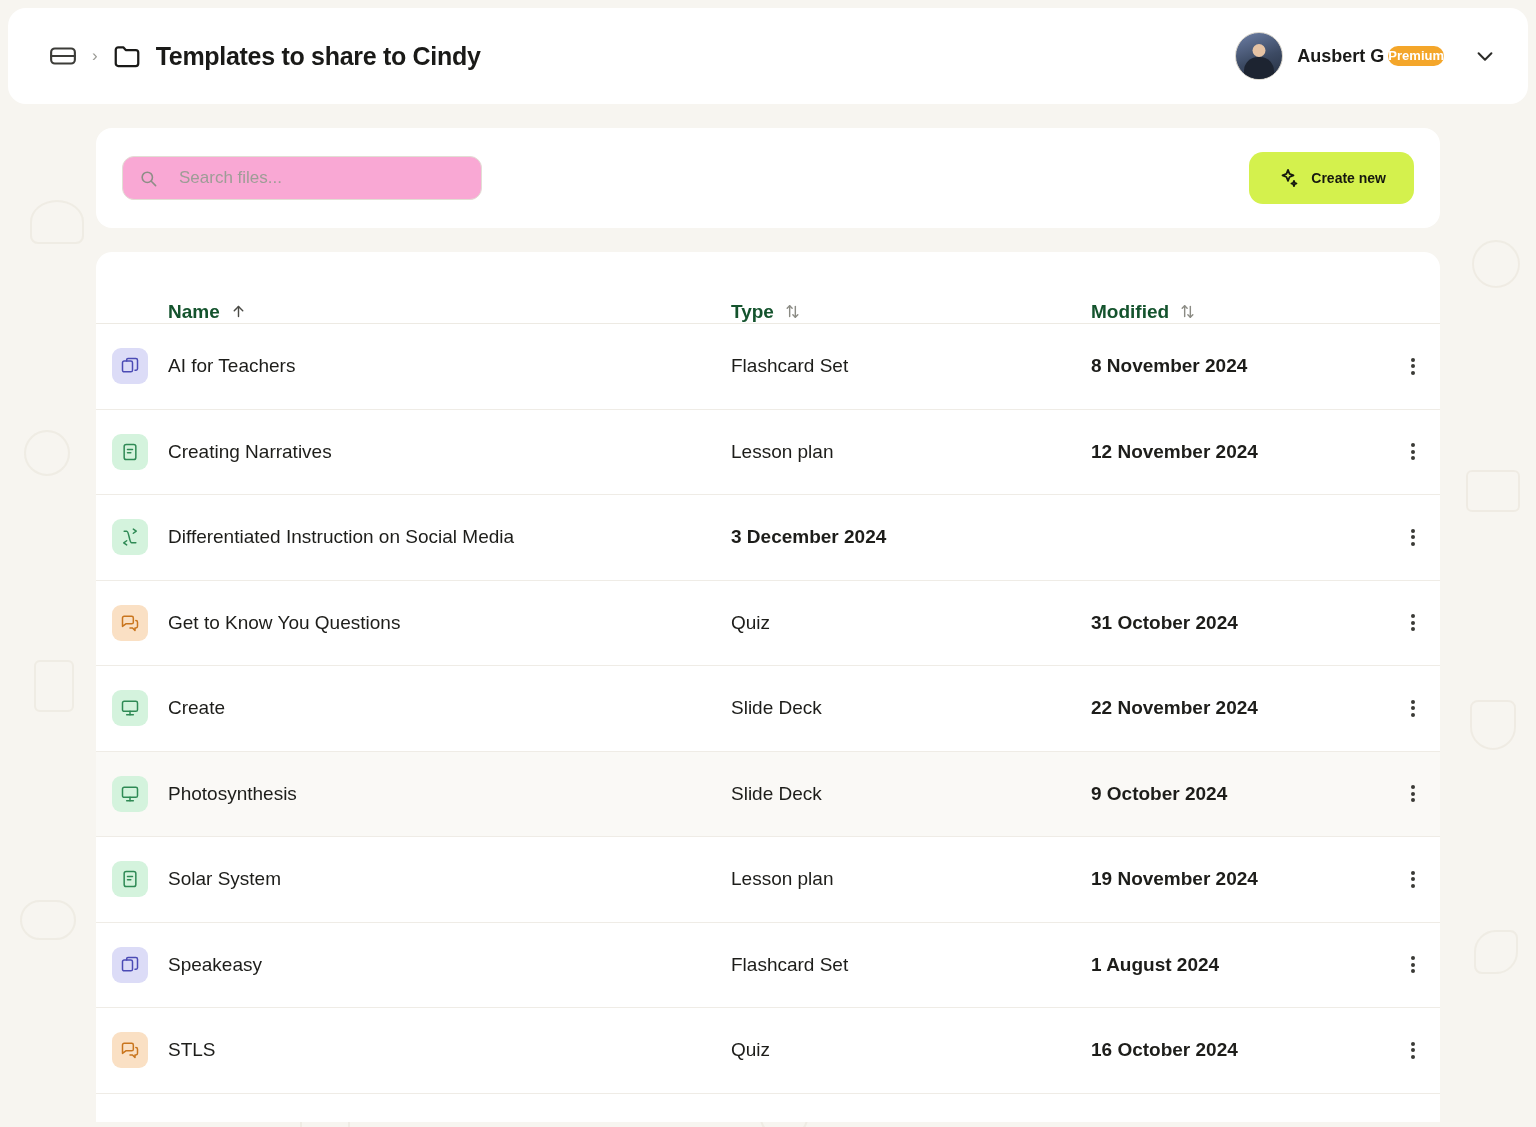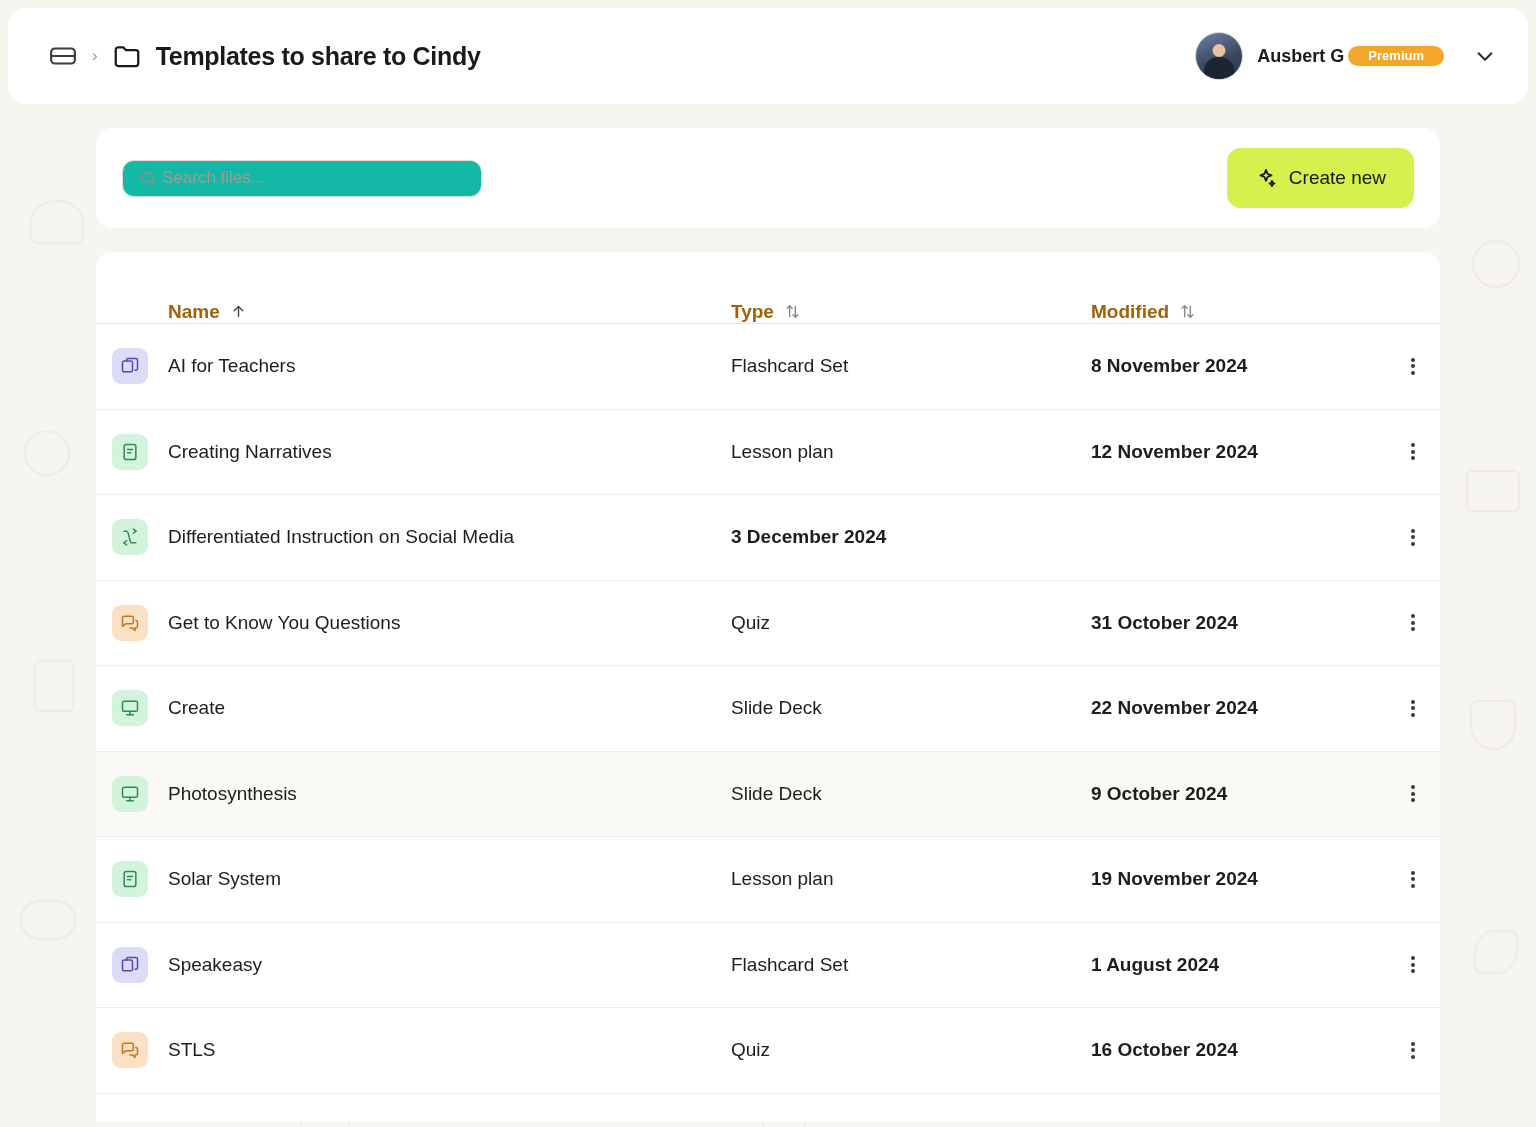--- a/index.html
+++ b/index.html
@@ -88,21 +88,21 @@
     font-size: 18px;
     font-weight: bold;
     color: #1a1a18;
   }
   .badge {
     align-self: flex-start;
     background: #f4a62a;
     color: #ffffff;
     font-size: 13px;
     font-weight: bold;
-    padding: 2px 20px 3px;
+    padding: 2px 0 3px;
     border-radius: 10px;
   }
   .chev-btn {
     margin-left: 12px;
     width: 30px; height: 30px;
     display: flex; align-items: center; justify-content: center;
     color: #2b2b28;
   }
 
   
@@ -113,51 +113,51 @@
     height: 100px;
     background: #ffffff;
     border-radius: 16px;
     display: flex;
     align-items: center;
     padding: 0 26px;
     justify-content: space-between;
   }
   .search-box {
     width: 360px;
-    height: 37px;
+    height: 44px;
     border: 1.5px solid #e2ded4;
     border-radius: 12px;
     display: flex;
     align-items: center;
-    gap: 4px;
+    gap: 21px;
     padding: 0 16px;
-    background: #14b8a6;
+    background: #f9a8d4;
   }
   .search-box input {
     border: none;
     outline: none;
     font-size: 17px;
     color: #2b2b28;
     font-family: "Liberation Sans", sans-serif;
     width: 100%;
     background: transparent;
   }
   .search-box input::placeholder { color: #9d9d96; }
   .create-btn {
-    height: 60px;
+    height: 52px;
     background: #d4f14d;
     border: none;
     border-radius: 14px;
     display: flex;
     align-items: center;
     gap: 12px;
     padding: 0 28px;
     cursor: pointer;
-    font-size: 19px;
-    font-weight: normal;
+    font-size: 14px;
+    font-weight: bold;
     color: #16180f;
     font-family: "Liberation Sans", sans-serif;
   }
 
   
   .table-card {
     position: absolute;
     left: 96px; top: 252px;
     width: 1344px;
     height: 870px;
@@ -171,21 +171,21 @@
     align-items: center;
     border-bottom: 1.5px solid #edeae3;
     padding: 0 0 0 72px;
   }
   .th {
     display: flex;
     align-items: center;
     gap: 10px;
     font-size: 19px;
     font-weight: bold;
-    color: #a16207;
+    color: #14532d;
     margin-top: 48px;
   }
   .col-name { width: 563px; }
   .col-type { width: 360px; }
   .col-mod  { flex: 1; }
   .sort-ico { color: #8b8b84; display: flex; align-items: center; }
 
   .row {
     height: 85.5px;
     display: flex;

